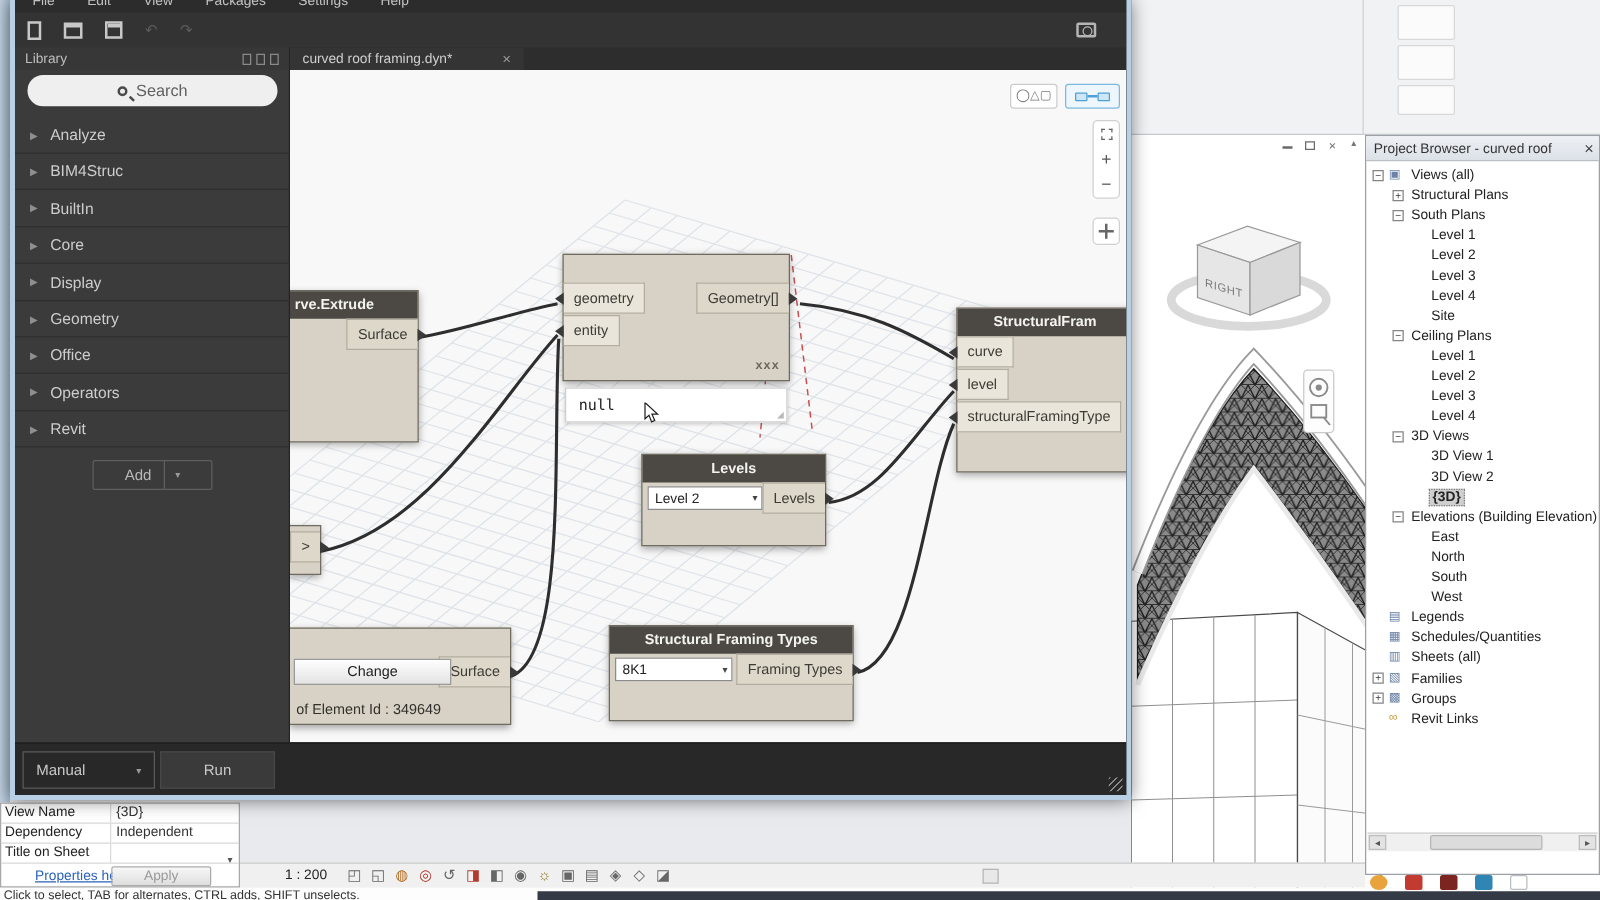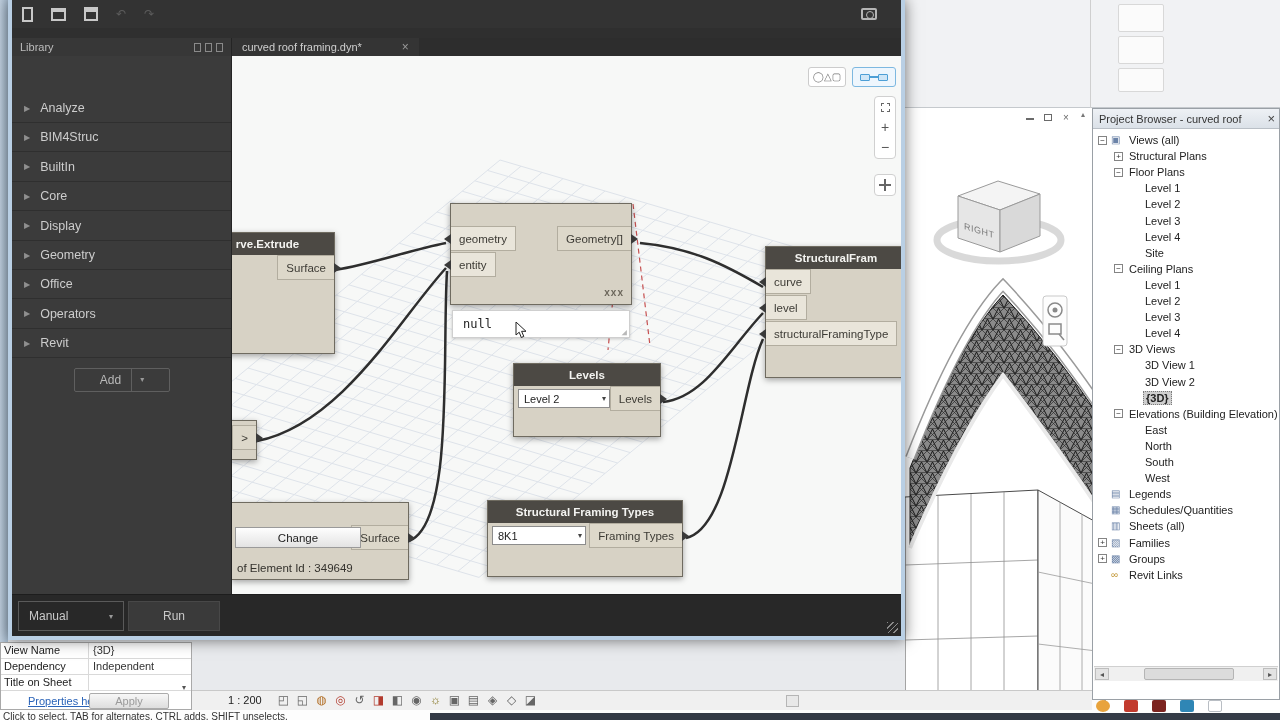--- a/index.html
+++ b/index.html
@@ -234,21 +234,21 @@
           <span class="exp">−</span>
           <span class="ticon" style="color: rgb(107, 131, 168);">▣</span>
           <span class="tlabel">Views (all)</span>
         </div>
         <div class="tree-row" style="top: 18.1px; padding-left: 20px;">
           <span class="exp">+</span>
           <span class="tlabel">Structural Plans</span>
         </div>
         <div class="tree-row" style="top: 34.2px; padding-left: 20px;">
           <span class="exp">−</span>
-          <span class="tlabel">Floor Plans</span>
+          <span class="tlabel">South Plans</span>
         </div>
         <div class="tree-row" style="top: 50.3px; padding-left: 36px;">
           <span class="exp-sp"></span>
           <span class="tlabel">Level 1</span>
         </div>
         <div class="tree-row" style="top: 66.4px; padding-left: 36px;">
           <span class="exp-sp"></span>
           <span class="tlabel">Level 2</span>
         </div>
         <div class="tree-row" style="top: 82.5px; padding-left: 36px;">
@@ -405,35 +405,47 @@
   <div id="taskbar-icons">
       <span class="tbicon" style="border-radius: 50%; background: rgb(232, 163, 61);"></span>
       <span class="tbicon" style="background: rgb(194, 59, 46);"></span>
       <span class="tbicon" style="background: rgb(124, 36, 32);"></span>
       <span class="tbicon" style="background: rgb(47, 134, 181);"></span>
       <span class="tbicon" style="border: 1.5px solid rgb(185, 190, 196);"></span>
     </div>
 
   <div id="dynamo">
     <div id="dyn-inner">
+      <div id="menu">
+          <span class="menu-item">File</span>
+          <span class="menu-item">Edit</span>
+          <span class="menu-item">View</span>
+          <span class="menu-item">Packages</span>
+          <span class="menu-item">Settings</span>
+          <span class="menu-item">Help</span>
+        </div>
       <div id="dyn-toolbar">
         <span class="tbi new-file"></span>
           <span class="tbi open-file"></span>
           <span class="tbi save-file"></span>
           <span class="tbi undo">↶</span>
           <span class="tbi redo">↷</span>
           <span id="export-camera" class="tbi camera"></span>
       </div>
       <div id="dyn-main">
         <div id="library">
           <div id="lib-header">
             <span id="lib-title">Library</span>
             <span class="lib-hicon"></span>
             <span class="lib-hicon"></span>
             <span class="lib-hicon"></span>
+          </div>
+          <div id="search-pill">
+            <span id="search-glass"></span>
+            <span id="search-text">Search</span>
           </div>
           <div id="lib-items">
               <div class="lib-item" style="top: 0px;">
                 <span class="lib-caret">▶</span>
                 <span class="lib-label">Analyze</span>
               </div>
               <div class="lib-item" style="top: 29.4px;">
                 <span class="lib-caret">▶</span>
                 <span class="lib-label">BIM4Struc</span>
               </div>

